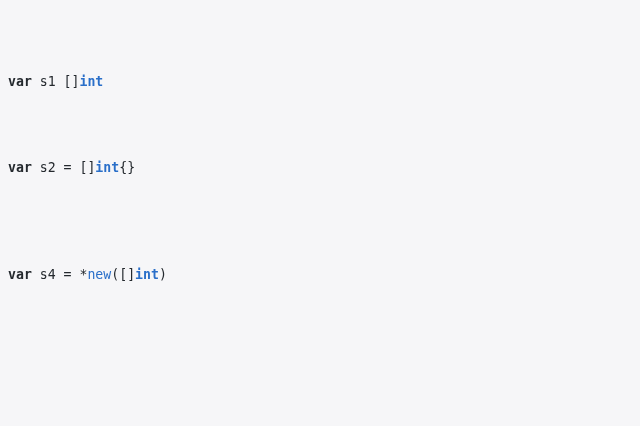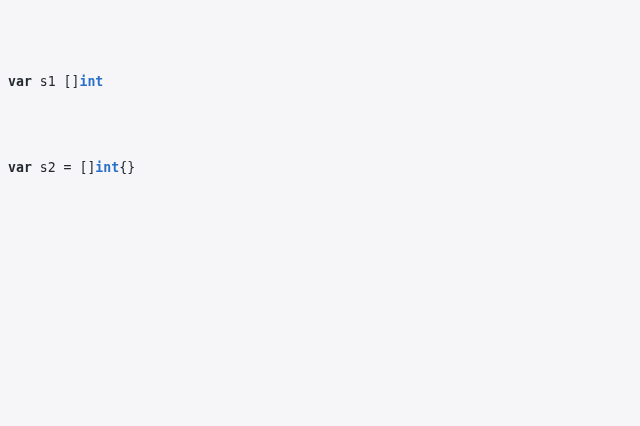--- a/index.html
+++ b/index.html
@@ -63,20 +63,21 @@
 <body>
 
 <div id="code-surface">
   <div class="code-block">
 
     <div class="line"><span class="tok-kw">var</span><span class="tok-plain"> s1 </span><span class="tok-bracket">[]</span><span class="tok-type">int</span><span class="tok-plain"></span></div>
 
     <div class="line"><span class="tok-kw">var</span><span class="tok-plain"> s2 = </span><span class="tok-bracket">[]</span><span class="tok-type">int</span><span class="tok-plain">{}</span></div>
 
 
+    <div class="line"><span class="tok-kw">var</span><span class="tok-plain"> s4 = *</span><span class="tok-fn">new</span><span class="tok-plain">(</span><span class="tok-bracket">[]</span><span class="tok-type">int</span><span class="tok-plain">)</span></div>
 
     <div class="line blank"></div>
 
     
 
     
 
     
 
     

